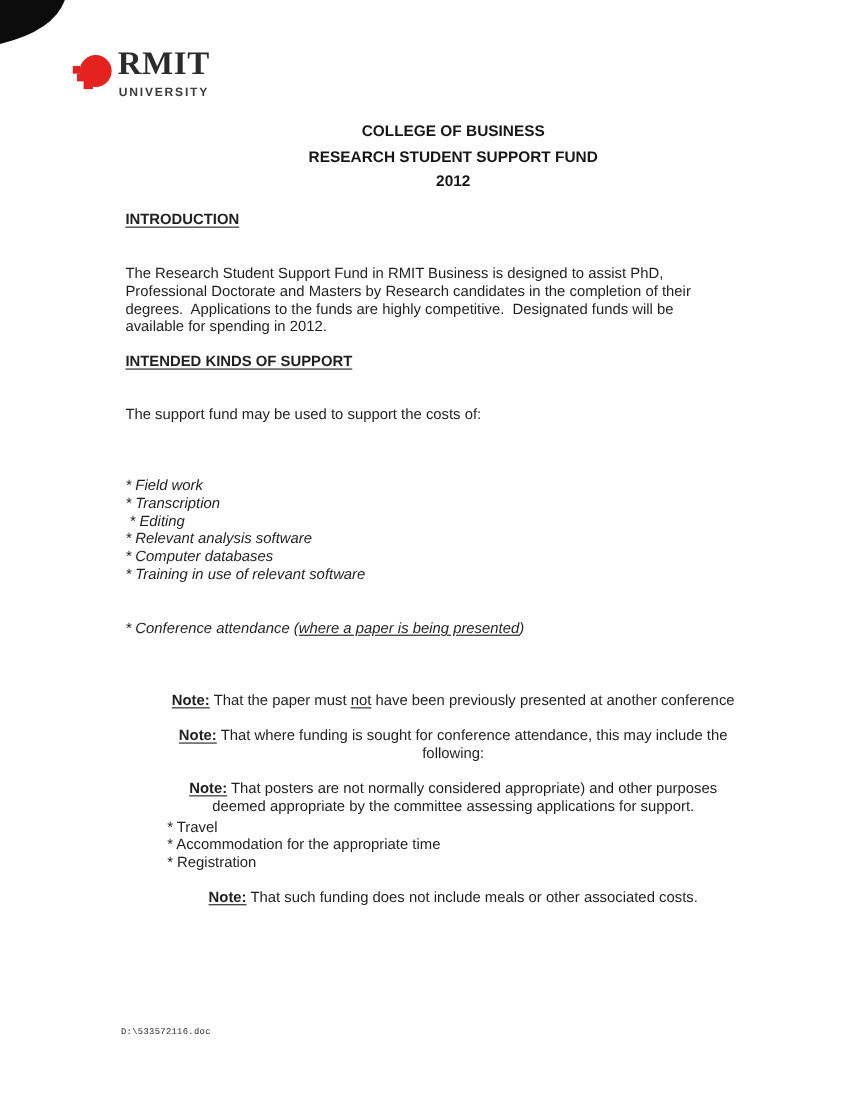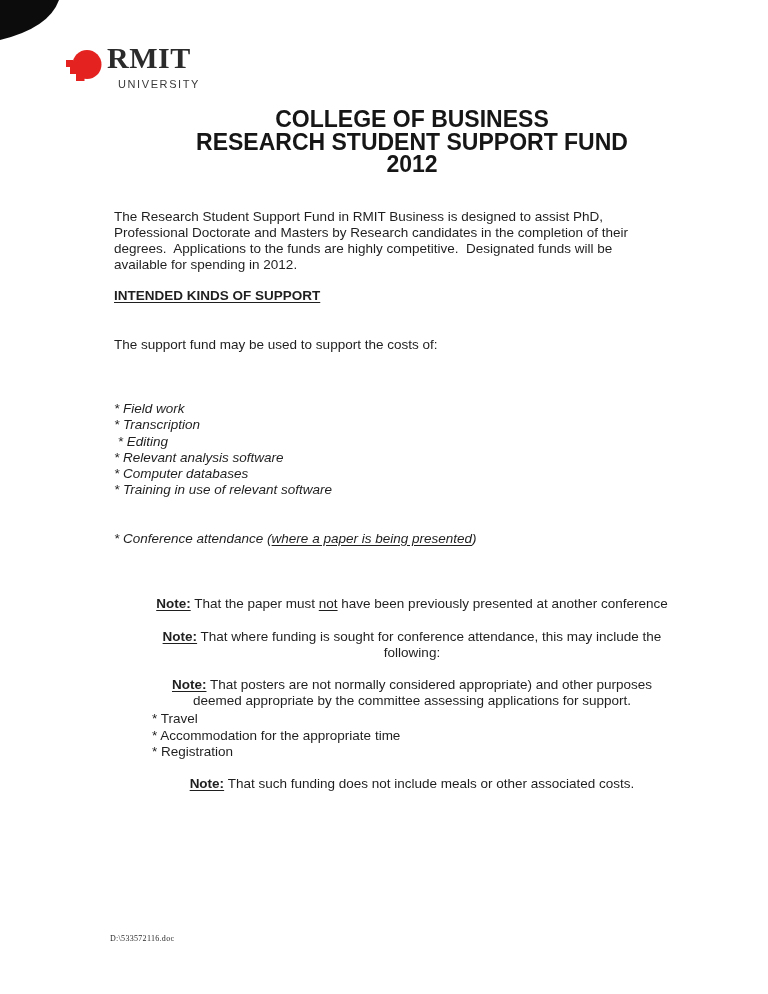--- a/index.html
+++ b/index.html
@@ -5,37 +5,37 @@
   html,body{margin:0;padding:0;background:#ffffff;}
   .page{position:relative;width:768px;height:994px;background:#ffffff;overflow:hidden;
         font-family:"Liberation Sans",sans-serif;color:#1f1f1f;}
   .corner{position:absolute;left:0;top:0;}
   
   .logo{position:absolute;left:66px;top:44px;width:150px;height:52px;}
   .logo-mark{position:absolute;left:0;top:5px;}
   .logo-rmit{position:absolute;left:41px;top:-3px;
              font-family:"Liberation Serif",serif;font-weight:700;font-size:30px;line-height:34px;
              letter-spacing:.5px;color:#2b2b2b;}
-  .logo-univ{position:absolute;left:52px;top:34px;font-weight:400;font-size:11px;line-height:12px;
+  .logo-univ{position:absolute;left:42px;top:34px;font-weight:700;font-size:11px;line-height:12px;
              letter-spacing:1.6px;color:#3a3a3a;}
   
   .content{position:absolute;left:114px;top:0;width:596px;
            font-size:13.5px;line-height:16.2px;}
   .pre{white-space:pre;}
-  .title{margin-top:108px;font-size:23px;line-height:22.5px;font-weight:700;text-align:center;color:#161616;}
+  .title{margin-top:108px;font-size:14px;line-height:22.5px;font-weight:700;text-align:center;color:#161616;}
   .h{font-weight:700;text-decoration:underline;text-underline-offset:2px;}
   .hd1{margin-top:16px;}
   .para{margin-top:33px;}
   .hd2{margin-top:15px;}
   .intro2{margin-top:32px;}
   .list{margin-top:16px;font-style:italic;}
   .note{margin-top:16px;text-align:center;}
   .n1{margin-top:17px;}
   .sublist{margin-top:2px;padding-left:38px;}
-  .footer{position:absolute;left:110px;top:934px;font-family:Liberation Serif, serif;
+  .footer{position:absolute;left:110px;top:934px;font-family:Liberation Mono, monospace;
           font-size:8px;line-height:10px;letter-spacing:.3px;color:#2a2a2a;}
   
   .r-b{font-weight:700;}
   .r-u{text-decoration:underline;text-underline-offset:2px;}
 </style>
 </head>
 <body>
 
 <div class="page">
 
@@ -55,20 +55,21 @@
     <div class="logo-rmit">RMIT</div>
     <div class="logo-univ">UNIVERSITY</div>
   </div>
 
   <div class="content">
 
     <div class="title pre">COLLEGE OF BUSINESS
 RESEARCH STUDENT SUPPORT FUND
 2012</div>
 
+    <div class="h hd1">INTRODUCTION</div>
 
     <div class="para pre">The Research Student Support Fund in RMIT Business is designed to assist PhD,
 Professional Doctorate and Masters by Research candidates in the completion of their
 degrees.  Applications to the funds are highly competitive.  Designated funds will be
 available for spending in 2012.</div>
 
     <div class="h hd2">INTENDED KINDS OF SUPPORT</div>
 
     <div class="intro2 pre">The support fund may be used to support the costs of:</div>
 

